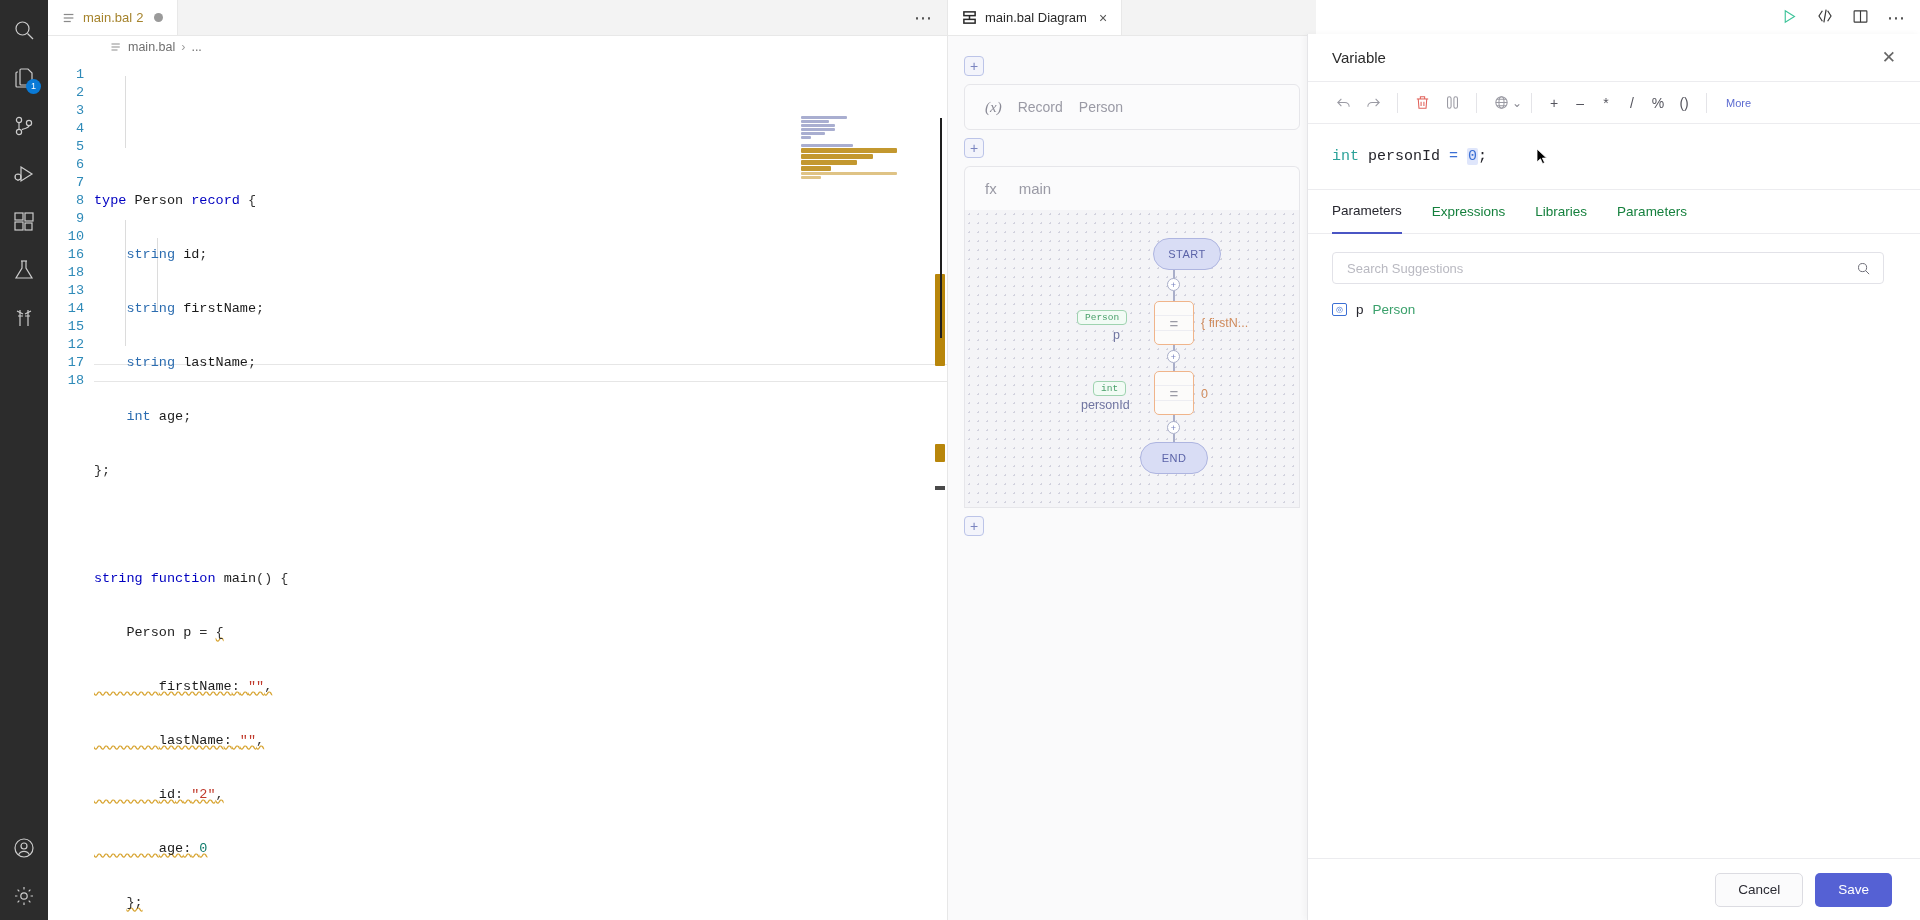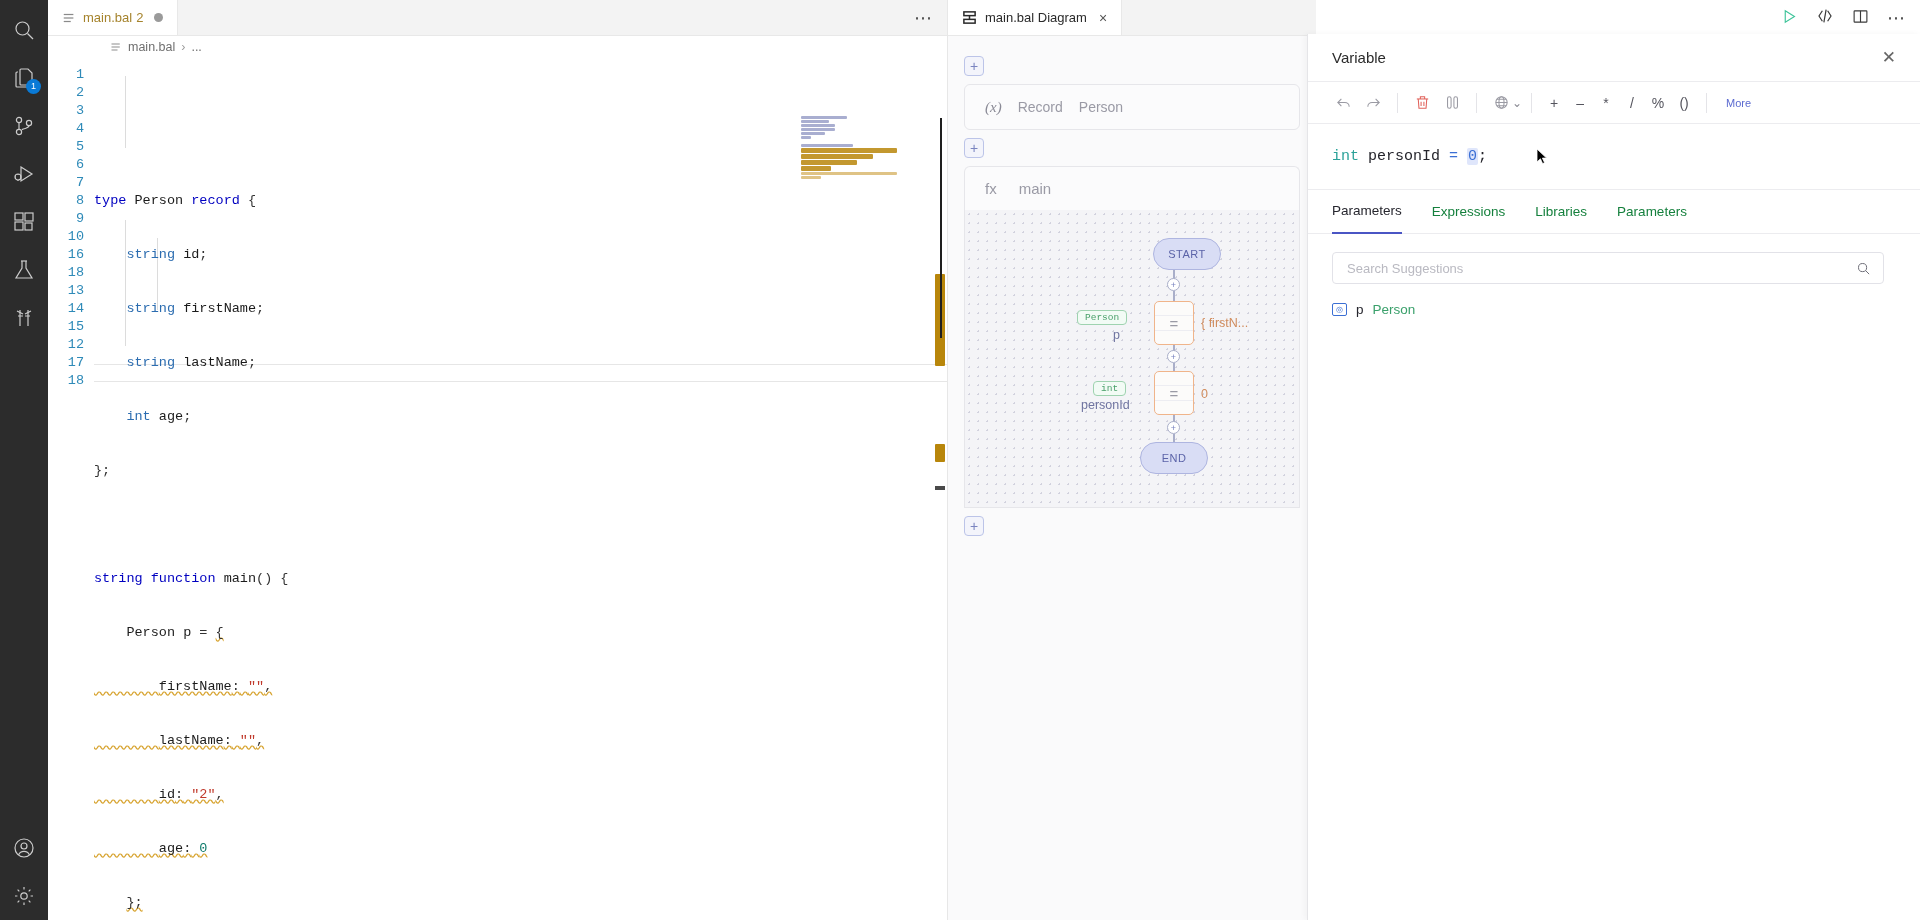--- a/index.html
+++ b/index.html
@@ -567,19 +567,23 @@
     </div>
 
     <div class="sugg-list">
       <div class="sugg-item">
         <span class="sugg-ico">◎</span>
         <span class="sugg-name">p</span>
         <span class="sugg-type">Person</span>
       </div>
     </div>
 
+    <div class="fp-footer">
+      <button class="btn btn-cancel">Cancel</button>
+      <button class="btn btn-save">Save</button>
+    </div>
   </div>
 
   <svg class="cursor-ptr" viewBox="0 0 12 18">
     <path d="M1 1 L1 14 L4.4 10.8 L6.6 15.6 L8.6 14.7 L6.4 10.1 L10.6 10.1 Z" fill="#000" stroke="#fff" stroke-width="0.8"></path>
   </svg>
 
 </div>
 
 </body></html>

